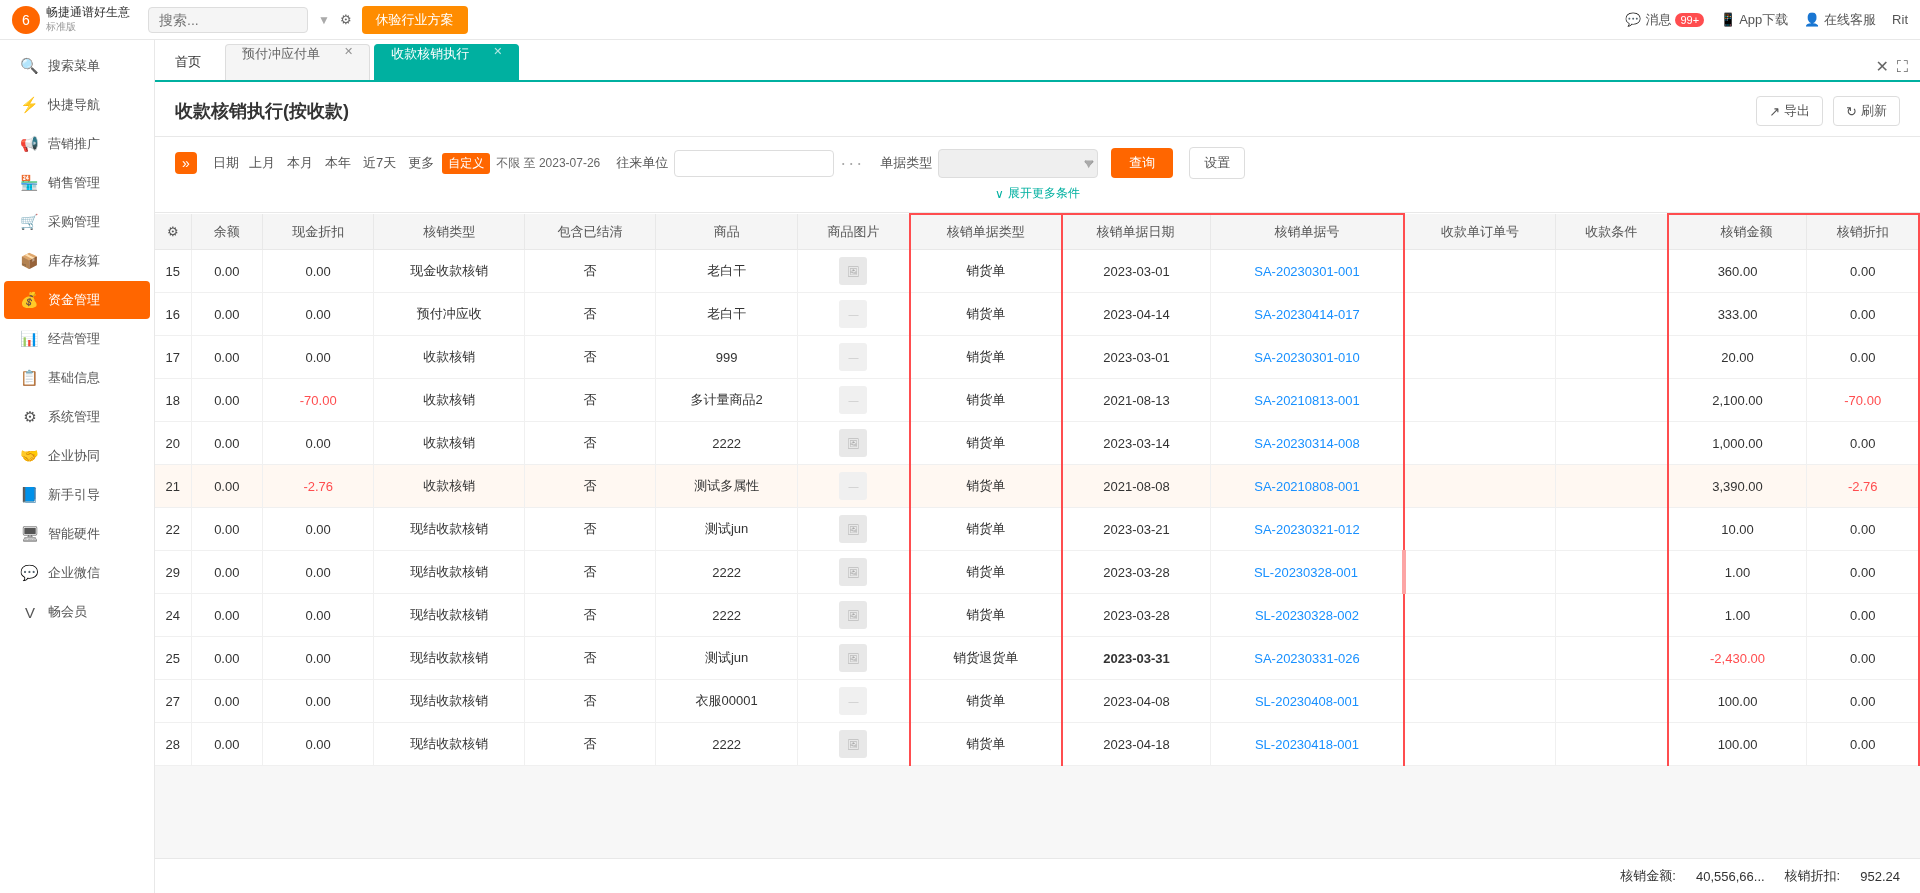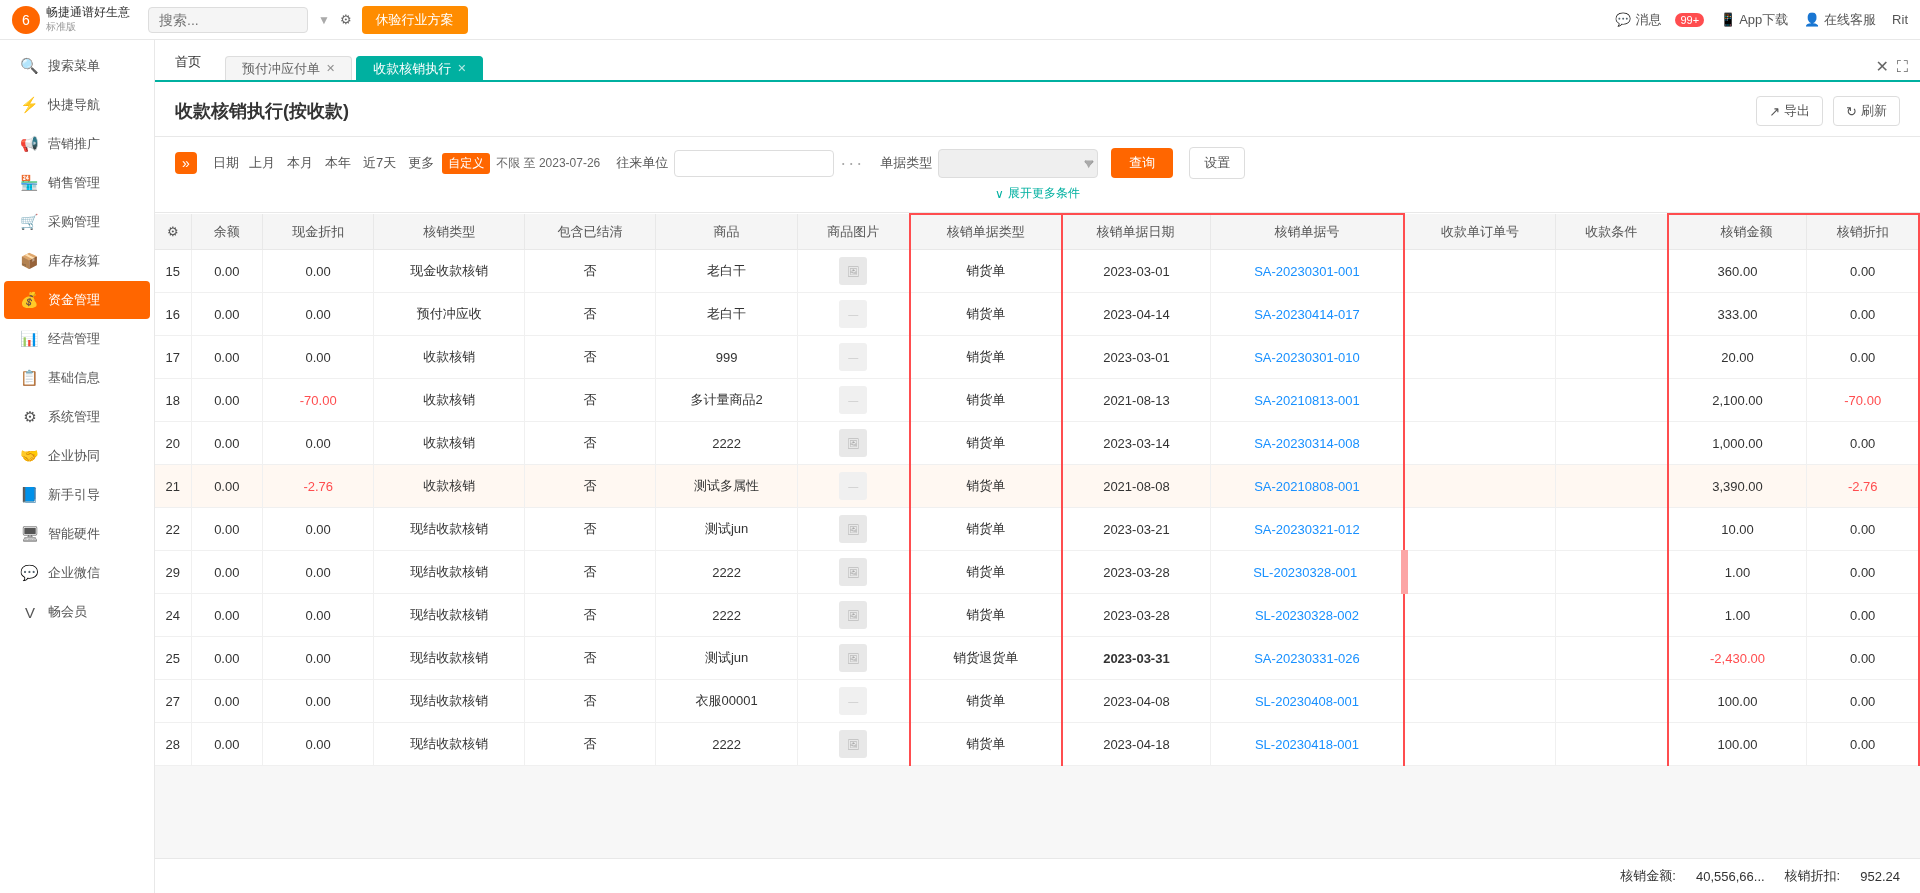--- a/index.html
+++ b/index.html
@@ -3,42 +3,42 @@
   <meta charset="utf-8">
   <style>
     * { box-sizing: border-box; margin: 0; padding: 0; }
     body { font-family: 'Microsoft YaHei', Arial, sans-serif; font-size: 13px; background: #f5f5f5; color: #333; display: flex; flex-direction: column; height: 893px; overflow: hidden; }
 
     
     .top-bar { height: 40px; background: #fff; border-bottom: 1px solid #e8e8e8; display: flex; align-items: center; padding: 0 12px; gap: 10px; flex-shrink: 0; }
     .top-bar-search { background: #f5f5f5; border: 1px solid #ddd; border-radius: 4px; padding: 4px 10px; width: 160px; font-size: 14px; color: #999; }
     .top-bar-btn { background: #ff8c00; color: #fff; border: none; border-radius: 4px; padding: 5px 14px; font-size: 13px; cursor: pointer; }
     .top-bar-right { margin-left: auto; display: flex; align-items: center; gap: 16px; font-size: 13px; color: #555; }
-    .badge { background: #ff4d4f; color: #fff; border-radius: 10px; padding: 1px 5px; font-size: 11px; margin-left: 14px; }
+    .badge { background: #ff4d4f; color: #fff; border-radius: 10px; padding: 1px 5px; font-size: 11px; margin-left: 4px; }
     .gear-icon { cursor: pointer; color: #666; }
 
     
     .main-layout { display: flex; flex: 1; overflow: hidden; }
 
     
     .sidebar { width: 155px; background: #fff; border-right: 1px solid #e8e8e8; display: flex; flex-direction: column; flex-shrink: 0; padding-top: 6px; }
     .sidebar-logo { display: flex; align-items: center; gap: 6px; padding: 8px 12px 12px; border-bottom: 1px solid #f0f0f0; }
     .sidebar-logo-icon { width: 28px; height: 28px; background: #ff6600; border-radius: 50%; display: flex; align-items: center; justify-content: center; color: #fff; font-size: 14px; }
     .sidebar-logo-text { font-size: 12px; color: #333; line-height: 1.3; }
     .sidebar-logo-tag { font-size: 10px; color: #999; }
     .sidebar-item { display: flex; align-items: center; gap: 8px; padding: 10px 16px; cursor: pointer; color: #555; font-size: 13px; border-radius: 4px; margin: 1px 4px; }
     .sidebar-item.active { background: #ff6600; color: #fff; border-radius: 4px; }
     .sidebar-item .si-icon { font-size: 15px; width: 20px; text-align: center; }
 
     
     .content-area { flex: 1; display: flex; flex-direction: column; overflow: hidden; }
 
     
     .tab-bar { height: 42px; background: #fff; border-bottom: 2px solid #00b0a0; display: flex; align-items: flex-end; padding: 0; flex-shrink: 0; position: relative; }
-    .tab { display: flex; align-items: center; gap: 2px; padding: 0 16px; height: 24px; cursor: pointer; font-size: 13px; color: #666; border: 1px solid #ddd; border-bottom: none; border-radius: 4px 4px 0 0; margin-left: 4px; background: #f5f5f5; }
+    .tab { display: flex; align-items: flex-start; gap: 20px; padding: 0 16px; height: 36px; cursor: pointer; font-size: 13px; color: #666; border: 1px solid #ddd; border-bottom: none; border-radius: 4px 4px 0 0; margin-left: 4px; background: #f5f5f5; }
     .tab.active { background: #00b0a0; color: #fff; border-color: #00b0a0; }
     .tab-first { background: #fff; color: #333; border: none; font-weight: 500; padding: 0 20px; height: 36px; display: flex; align-items: center; }
     .tab-close { font-size: 11px; margin-left: 4px; opacity: 0.7; }
     .tab-bar-actions { margin-left: auto; display: flex; align-items: center; gap: 8px; padding-right: 12px; padding-bottom: 4px; }
     .tab-bar-actions span { font-size: 16px; color: #666; cursor: pointer; }
 
     
     .page-content { flex: 1; overflow: hidden; display: flex; flex-direction: column; background: #f7f7f7; }
     .page-header { background: #fff; padding: 14px 20px 10px; border-bottom: 1px solid #e8e8e8; display: flex; align-items: center; justify-content: space-between; flex-shrink: 0; }
     .page-title { font-size: 18px; font-weight: 600; color: #333; }
@@ -380,21 +380,21 @@
               <tr>
     <td>29</td>
     <td>0.00</td>
     <td class="">0.00</td>
     <td>现结收款核销</td>
     <td>否</td>
     <td>2222</td>
     <td><div style="width:28px;height:28px;background:#e8e8e8;border-radius:3px;display:inline-flex;align-items:center;justify-content:center;font-size:10px;color:#aaa;">🖼</div></td>
     <td style="border-left:2px solid #ff4d4f;border-right:2px solid #ff4d4f;">销货单</td>
     <td style="border-left:2px solid #ff4d4f;">2023-03-28</td>
-    <td style="border-right:7px solid #fca5a5;padding-left:9px;"><a class="link-text">SL-20230328-001</a></td>
+    <td style="border-right:4px solid #fca5a5;padding-left:9px;"><a class="link-text">SL-20230328-001</a></td>
     <td></td>
     <td></td>
     <td style="border-left:2px solid #ff4d4f;" class="">1.00</td>
     <td style="border-right:2px solid #ff4d4f;" class="">0.00</td>
   </tr>
               <tr>
     <td>24</td>
     <td>0.00</td>
     <td class="">0.00</td>
     <td>现结收款核销</td>

